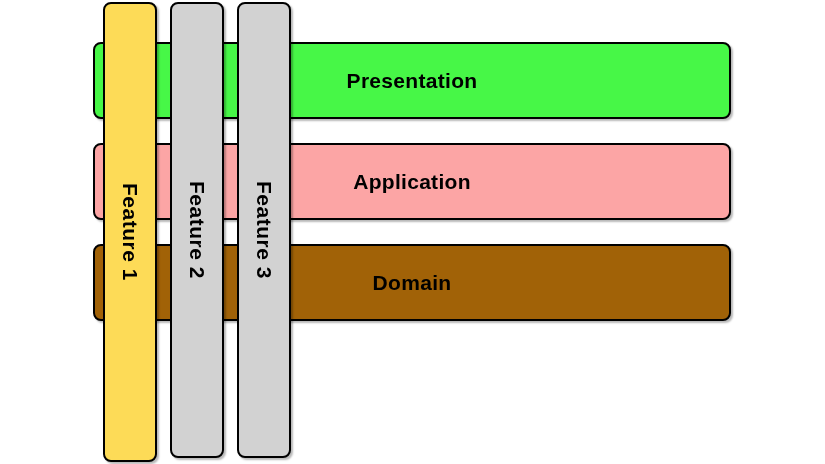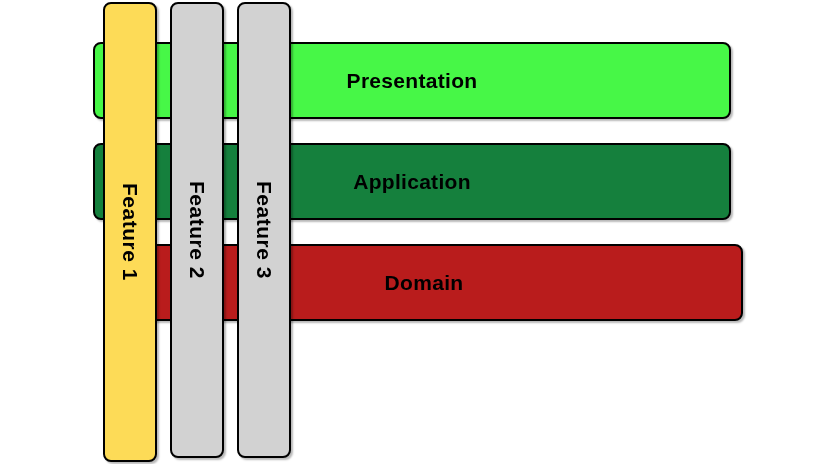--- a/index.html
+++ b/index.html
@@ -66,25 +66,25 @@
 </style>
 </head>
 <body>
 
 <div class="diagram">
 
   <div class="layer layer-0" style="background-color: rgb(71, 247, 71);">
     <span class="label">Presentation</span>
   </div>
 
-  <div class="layer layer-1" style="background-color: #15803d;">
+  <div class="layer layer-1" style="background-color: #fca5a5;">
     <span class="label">Application</span>
   </div>
 
-  <div class="layer layer-2" style="background-color: #b91c1c; margin-left: 12px;">
+  <div class="layer layer-2" style="background-color: #a16207;">
     <span class="label">Domain</span>
   </div>
 
 
   <div class="feature feature-0" style="background-color: rgb(253, 219, 87);">
     <span class="vlabel">Feature 1</span>
   </div>
 
   <div class="feature feature-1" style="background-color: rgb(210, 210, 210);">
     <span class="vlabel">Feature 2</span>

